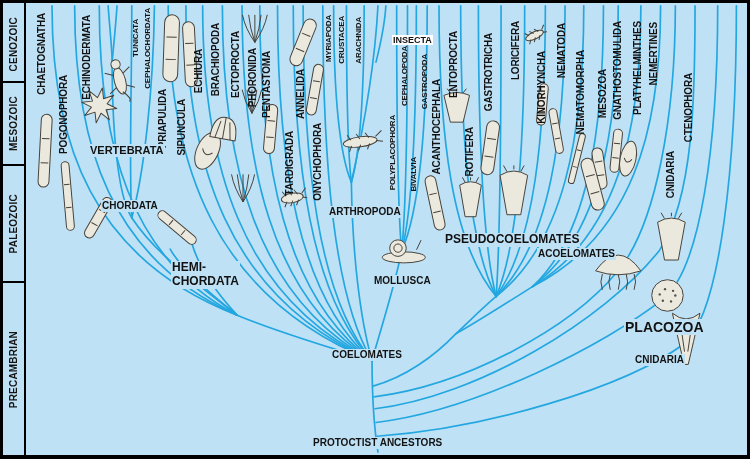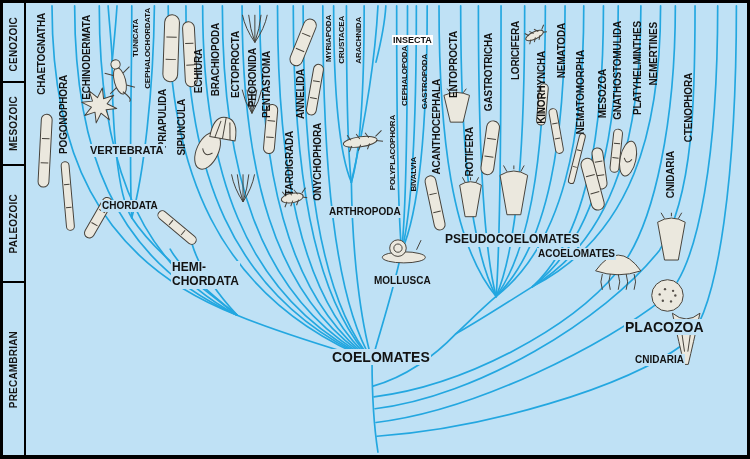--- a/index.html
+++ b/index.html
@@ -334,23 +334,24 @@
       <div class="v m" style="left: 681px; top: 70px;">CTENOPHORA</div>
       <div class="h" style="left: 86px; top: 141px; font-size: 11px; background: rgb(191, 225, 245);">VERTEBRATA</div>
       <div class="h" style="left: 98px; top: 197px; font-size: 10px; background: rgb(191, 225, 245);">CHORDATA</div>
       <div class="h" style="left: 168px; top: 258px; font-size: 12px; background: rgb(191, 225, 245);">HEMI-
 CHORDATA</div>
       <div class="h" style="left: 363px; top: 32px; font-size: 9px; background: #ffffff; margin-left: 26px;">INSECTA</div>
       <div class="h" style="left: 325px; top: 203px; font-size: 10px; background: rgb(191, 225, 245);">ARTHROPODA</div>
       <div class="h" style="left: 370px; top: 272px; font-size: 10px; background: rgb(191, 225, 245);">MOLLUSCA</div>
       <div class="h" style="left: 441px; top: 230px; font-size: 12px; background: rgb(191, 225, 245);">PSEUDOCOELOMATES</div>
       <div class="h" style="left: 534px; top: 245px; font-size: 10px; background: rgb(191, 225, 245);">ACOELOMATES</div>
-      <div class="h" style="left: 328px; top: 346px; font-size: 14px; background: rgb(191, 225, 245);">COELOMATES</div>
+      <div class="h" style="left: 328px; top: 346px; font-size: 10px; background: rgb(191, 225, 245);">COELOMATES</div>
       <div class="h" style="left: 621px; top: 316px; font-size: 14px; background: rgb(191, 225, 245);">PLACOZOA</div>
       <div class="h" style="left: 631px; top: 351px; font-size: 10px; background: rgb(191, 225, 245);">CNIDARIA</div>
+      <div class="h" style="left: 309px; top: 434px; font-size: 10px; background: rgb(191, 225, 245);">PROTOCTIST ANCESTORS</div>
     </div>
   <div id="era-strip" style="background: rgb(191, 225, 245);">
       <div class="era-band" style="top: 3px; height: 76px;">
         <span>CENOZOIC</span>
       </div>
       <div class="era-band" style="top: 79px; height: 83px;">
         <span>MESOZOIC</span>
       </div>
       <div class="era-tick" style="top: 78px;"></div>
       <div class="era-band" style="top: 162px; height: 117px;">

